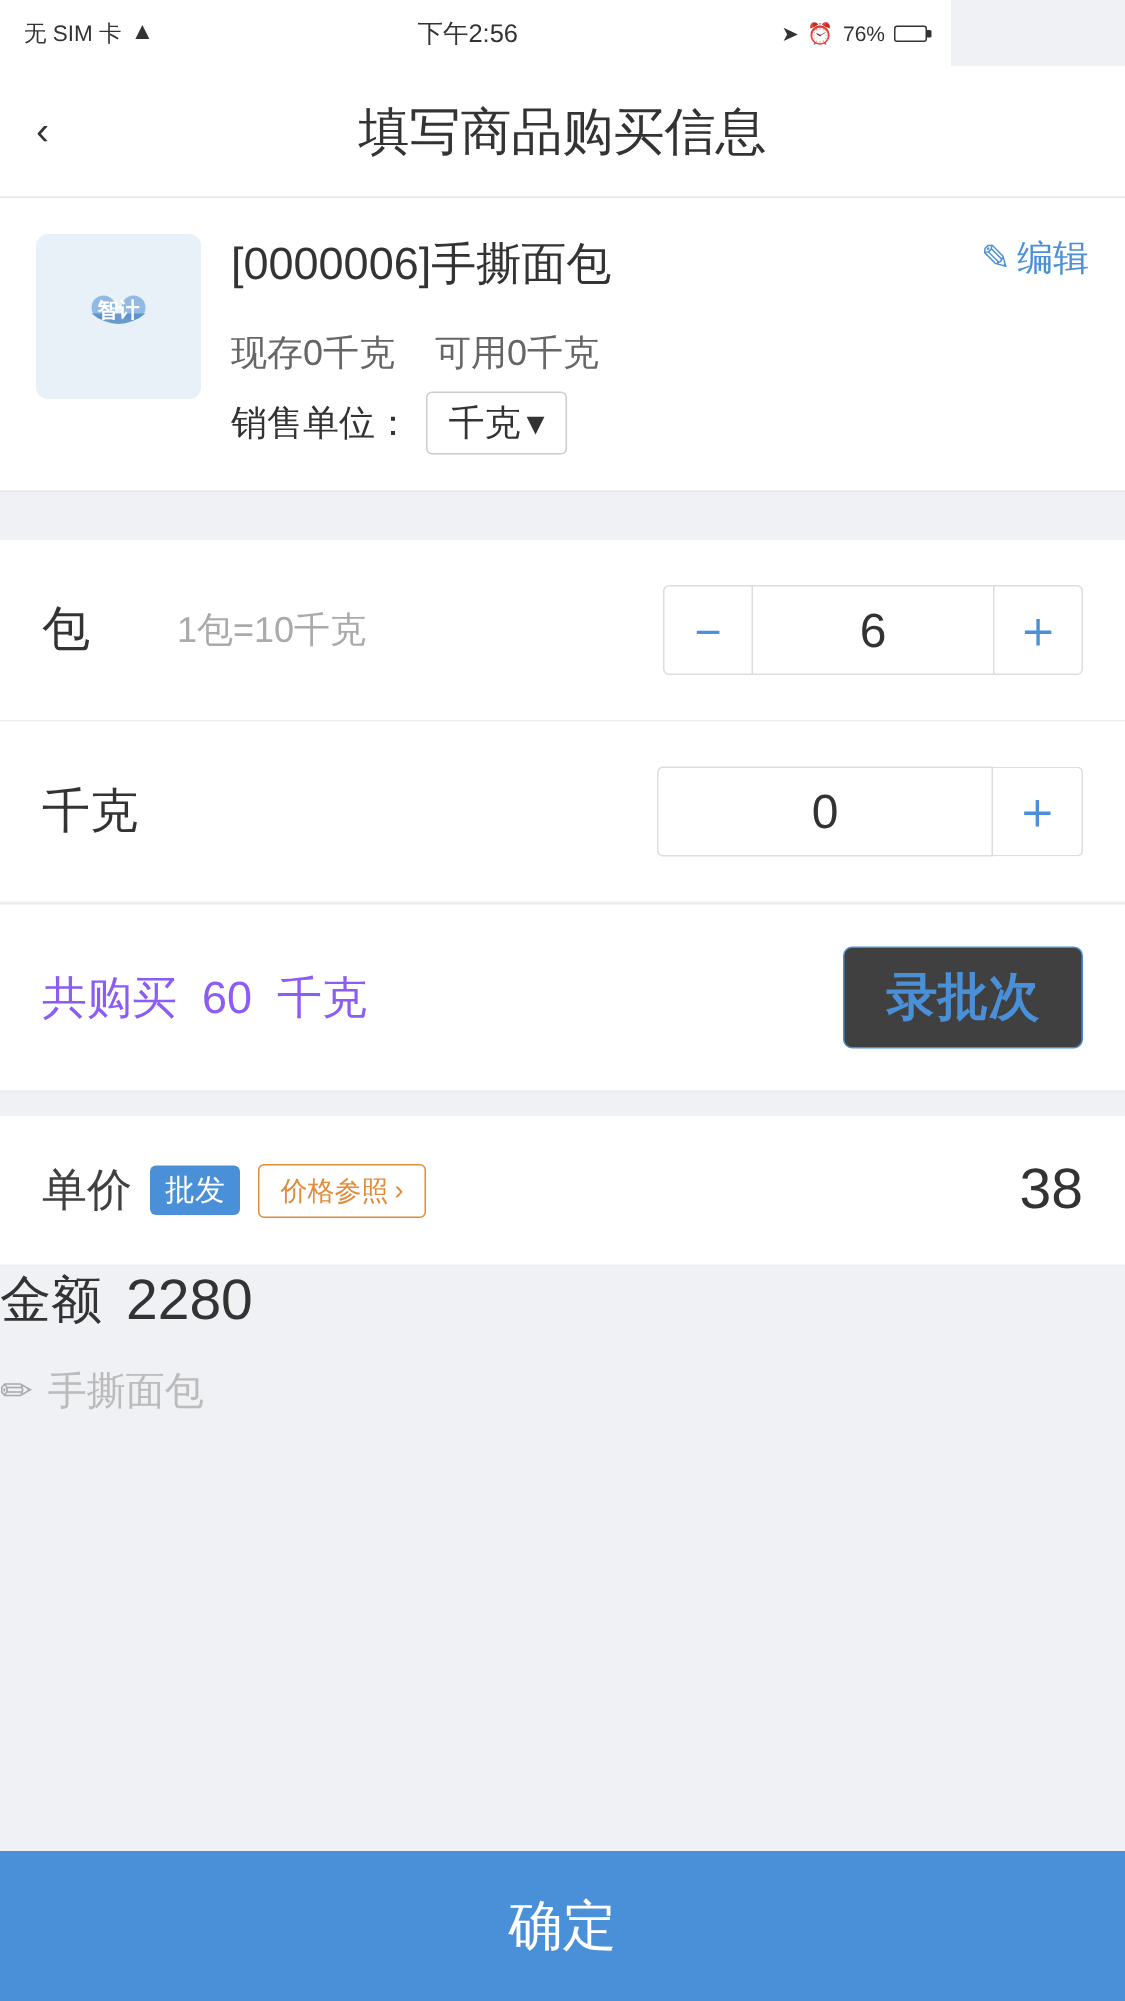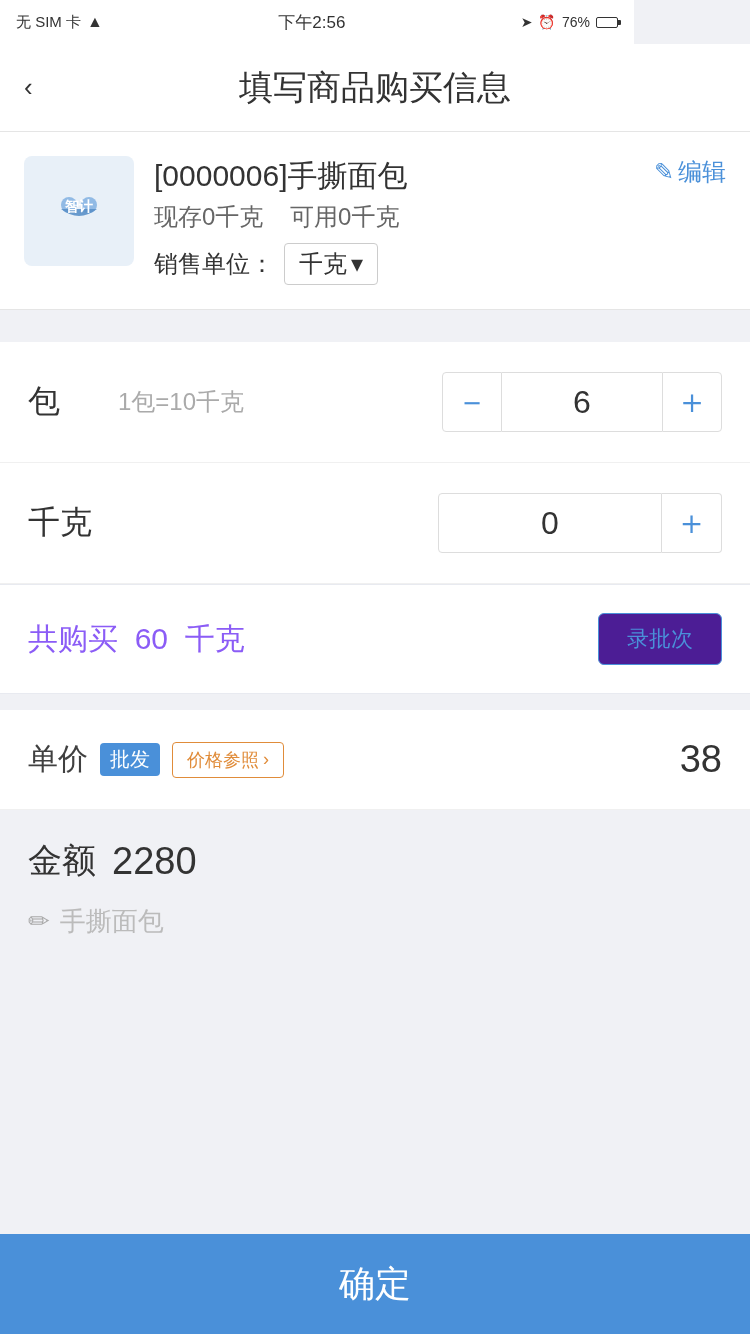--- a/index.html
+++ b/index.html
@@ -94,21 +94,21 @@
       align-items: center;
       justify-content: center;
       flex-shrink: 0;
     }
     .product-image svg { width: 60px; height: 60px; }
     .product-info { flex: 1; }
     .product-name {
       font-size: 30px;
       color: #333;
       font-weight: 500;
-      margin-bottom: 4px;
+      margin-bottom: 22px;
     }
     .product-stock {
       font-size: 24px;
       color: #666;
       margin-bottom: 10px;
     }
     .product-unit-row {
       display: flex;
       align-items: center;
       gap: 10px;
@@ -225,24 +225,25 @@
       border-bottom: 1px solid #e8eaf0;
     }
     .total-text {
       font-size: 30px;
       color: #8b5cf6;
     }
     .batch-btn {
       border: 1px solid #4a90d9;
       border-radius: 6px;
       padding: 10px 28px;
-      font-size: 22px;
+      font-size: 34px;
       color: #4a90d9;
-      background: #4c1d95;
-      cursor: pointer;
+      background: #404040;
+      cursor: pointer;
+      font-weight: bold;
     }
 
     
     .section-divider {
       height: 16px;
       background: #f0f1f5;
     }
 
     
     .price-section {
@@ -285,21 +286,20 @@
     }
     .price-value {
       font-size: 38px;
       color: #333;
       font-weight: 500;
     }
 
     
     .amount-section {
       background: #f0f1f5;
-      padding: 28px;
       padding-bottom: 16px;
     }
     .amount-row {
       display: flex;
       align-items: center;
       gap: 16px;
       margin-bottom: 20px;
     }
     .amount-label {
       font-size: 34px;

